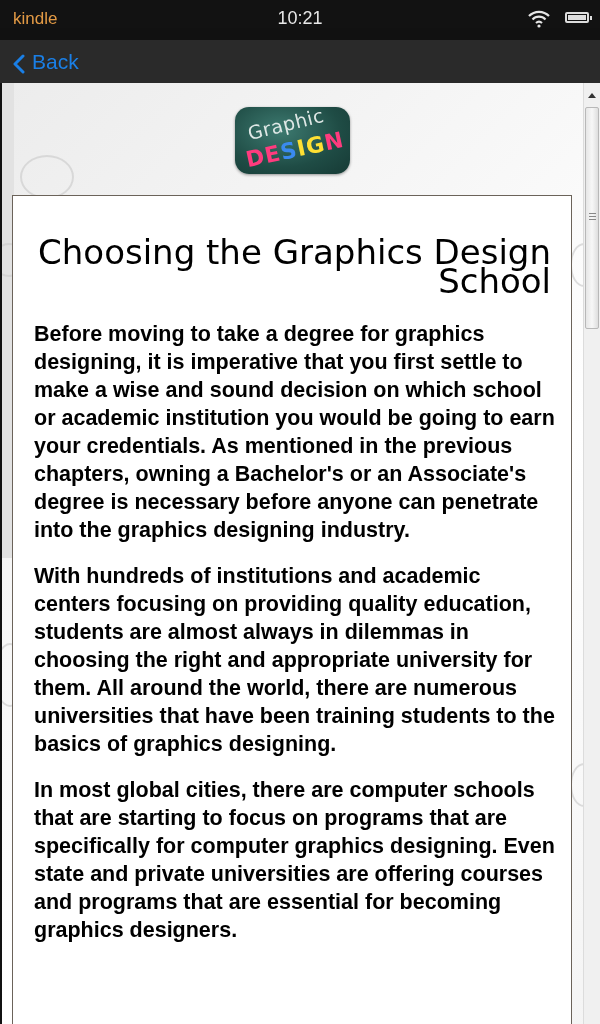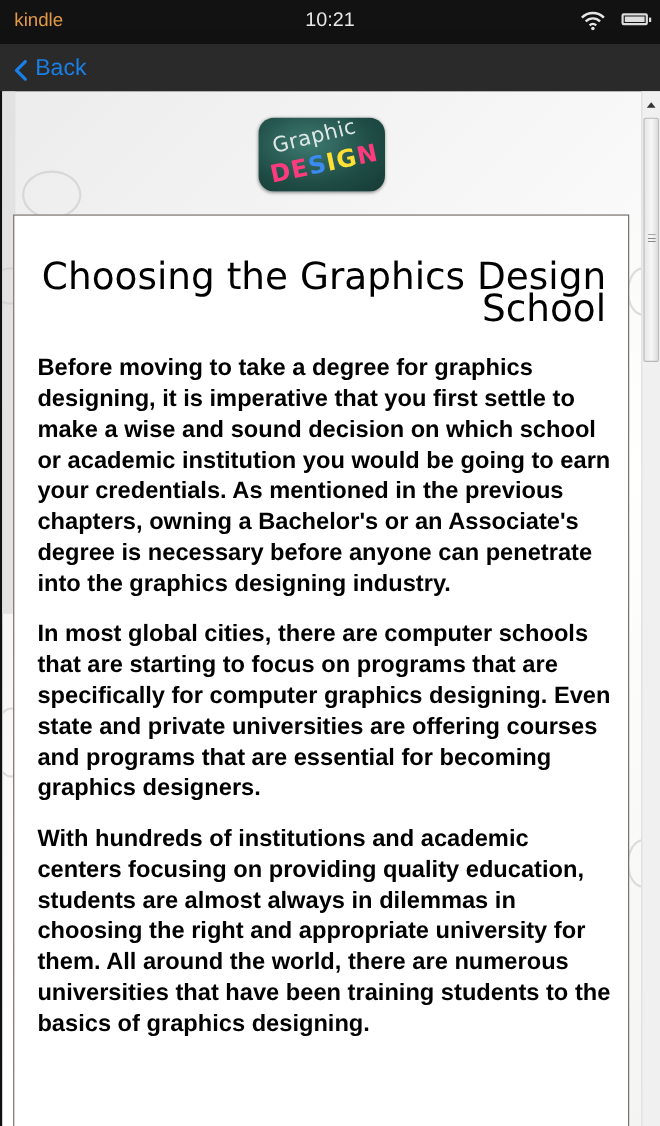--- a/index.html
+++ b/index.html
@@ -142,22 +142,22 @@
     <span class="logo-graphic">Graphic</span>
     <span class="logo-design">
       <span>D</span><span>E</span><span>S</span><span>I</span><span>G</span><span>N</span>
     </span>
   </div>
 
   <div class="article-card">
     <h1 class="article-title">Choosing the Graphics Design School</h1>
     <div class="article-body">
       <p>Before moving to take a degree for graphics designing, it is imperative that you first settle to make a wise and sound decision on which school or academic institution you would be going to earn your credentials. As mentioned in the previous chapters, owning a Bachelor's or an Associate's degree is necessary before anyone can penetrate into the graphics designing industry.</p>
+      <p>With hundreds of institutions and academic centers focusing on providing quality education, students are almost always in dilemmas in choosing the right and appropriate university for them. All around the world, there are numerous universities that have been training students to the basics of graphics designing.</p>
       <p>In most global cities, there are computer schools that are starting to focus on programs that are specifically for computer graphics designing. Even state and private universities are offering courses and programs that are essential for becoming graphics designers.</p>
-      <p>With hundreds of institutions and academic centers focusing on providing quality education, students are almost always in dilemmas in choosing the right and appropriate university for them. All around the world, there are numerous universities that have been training students to the basics of graphics designing.</p>
     </div>
   </div>
 </div>
 
 <div class="scrollbar">
   <div class="scroll-up-arrow"></div>
   <div class="scroll-thumb">
     <div class="thumb-grip"></div>
   </div>
 </div>

